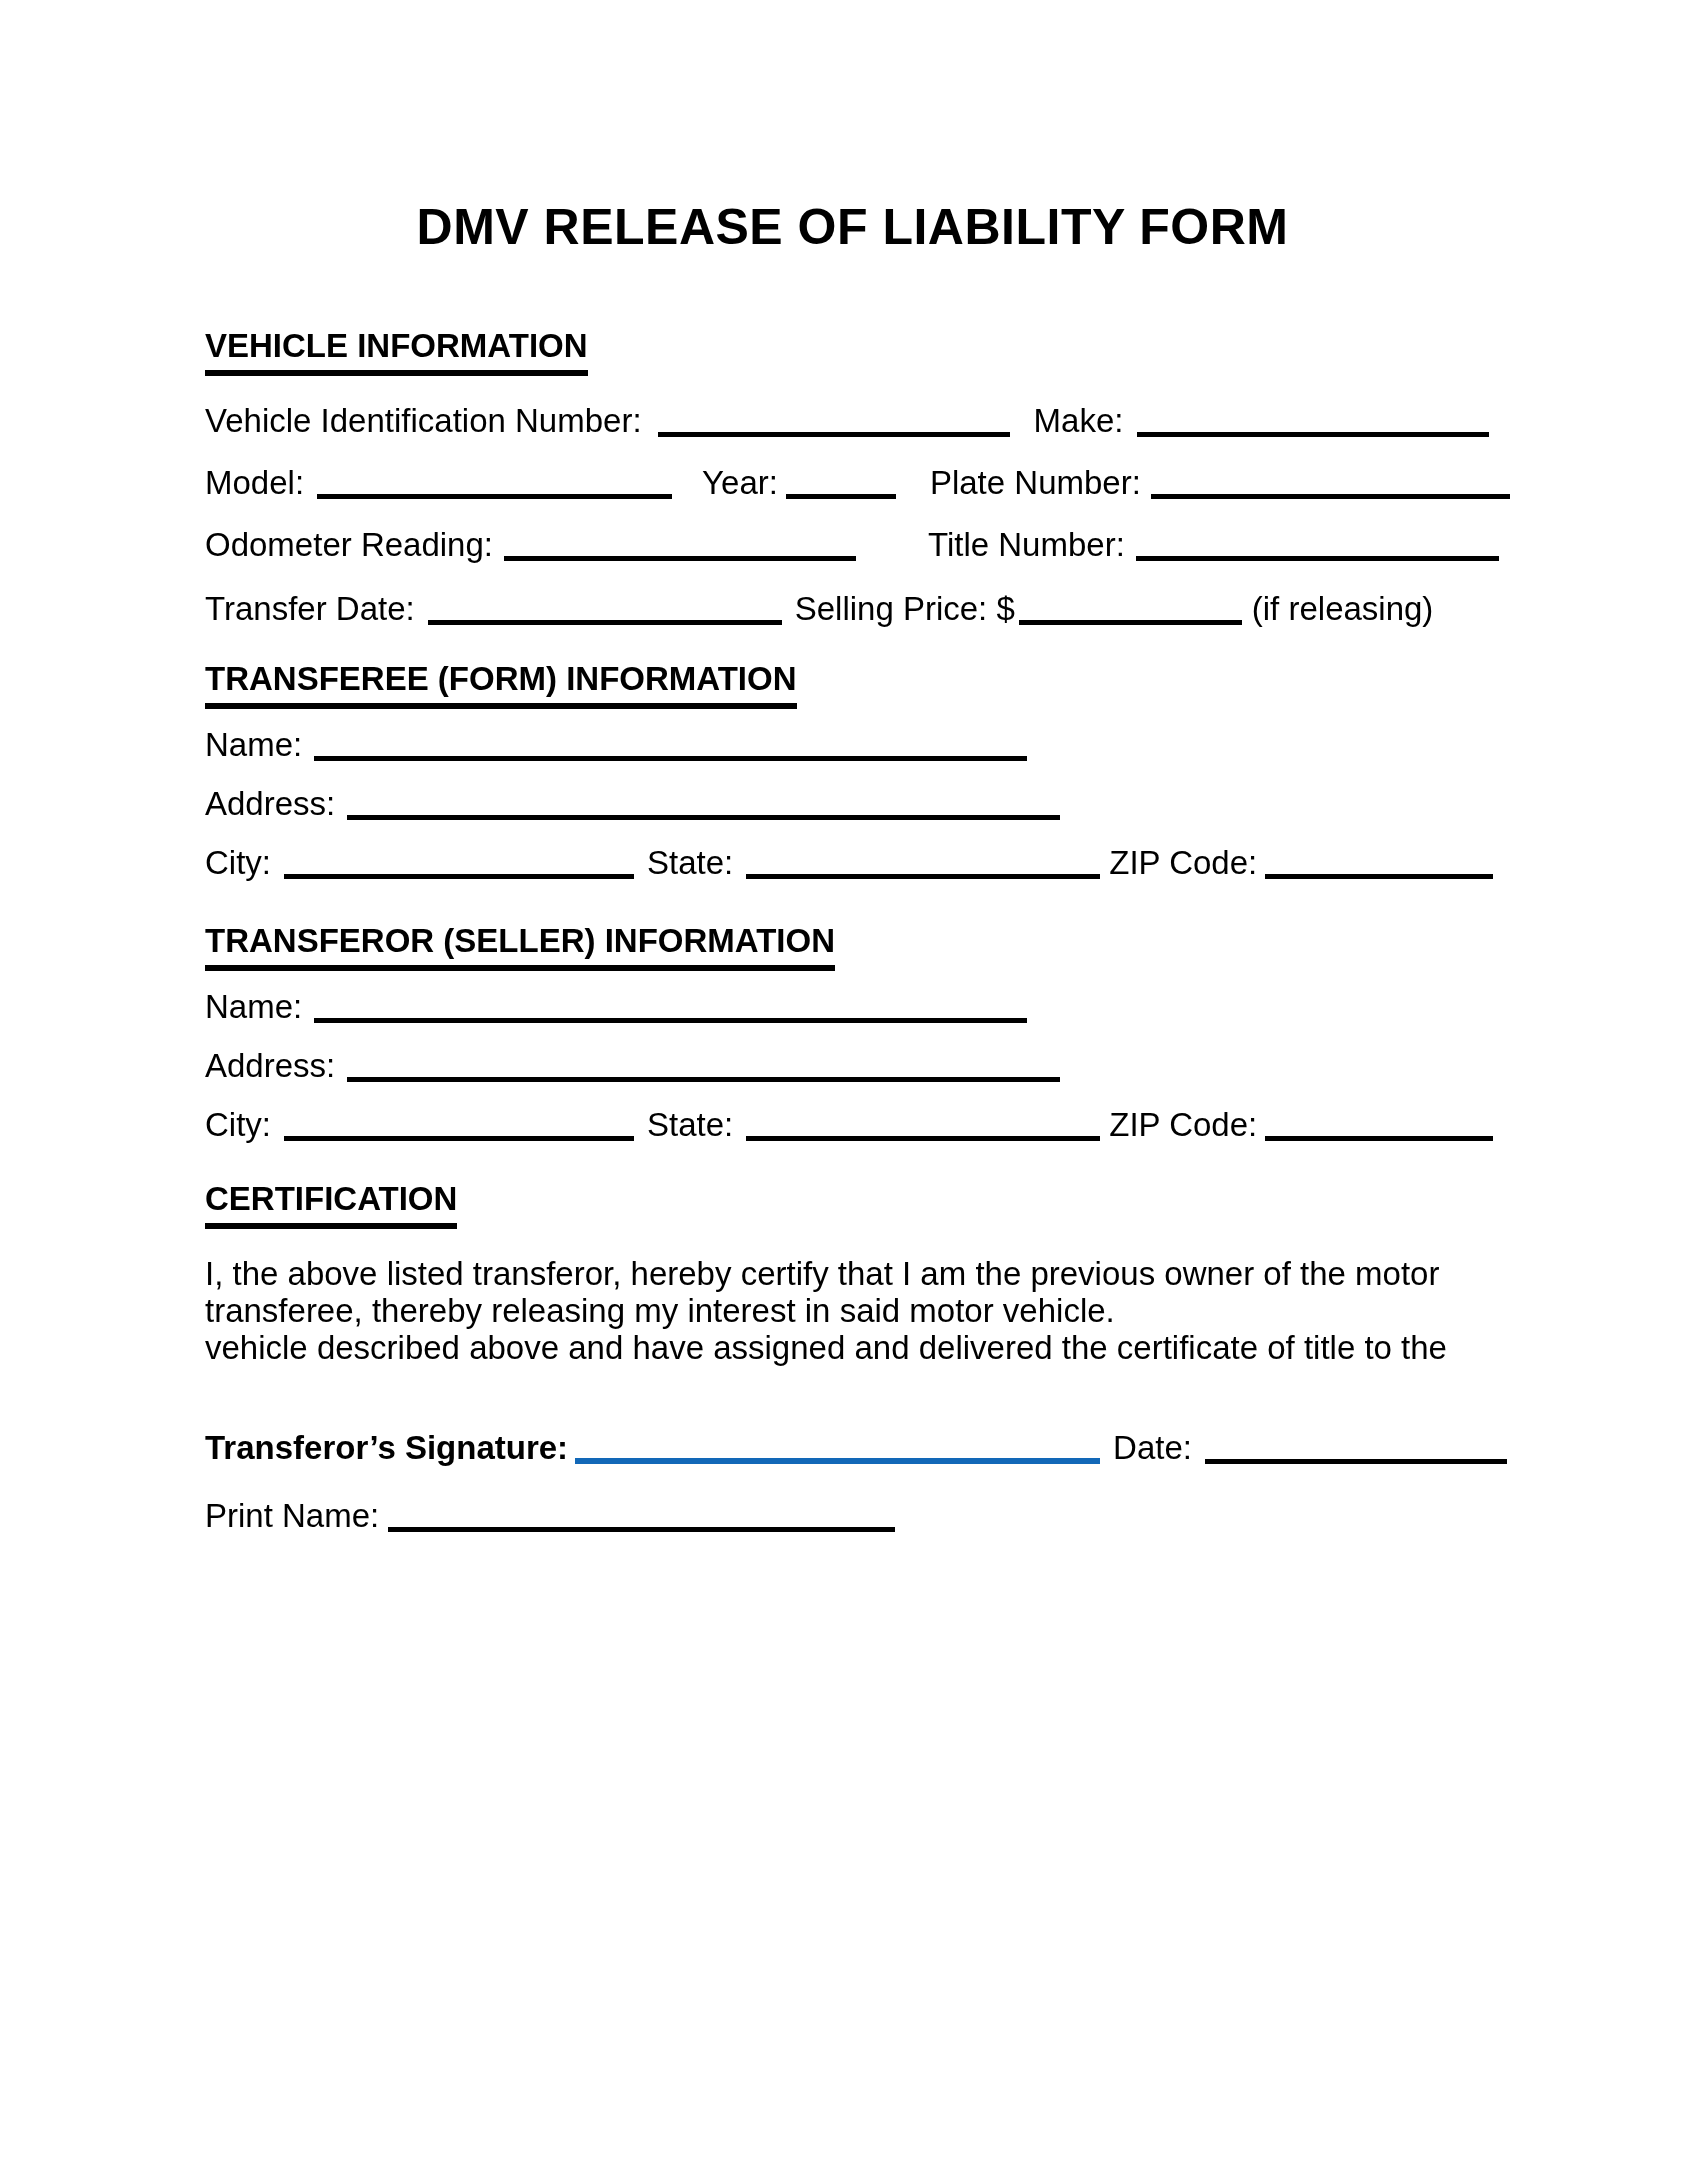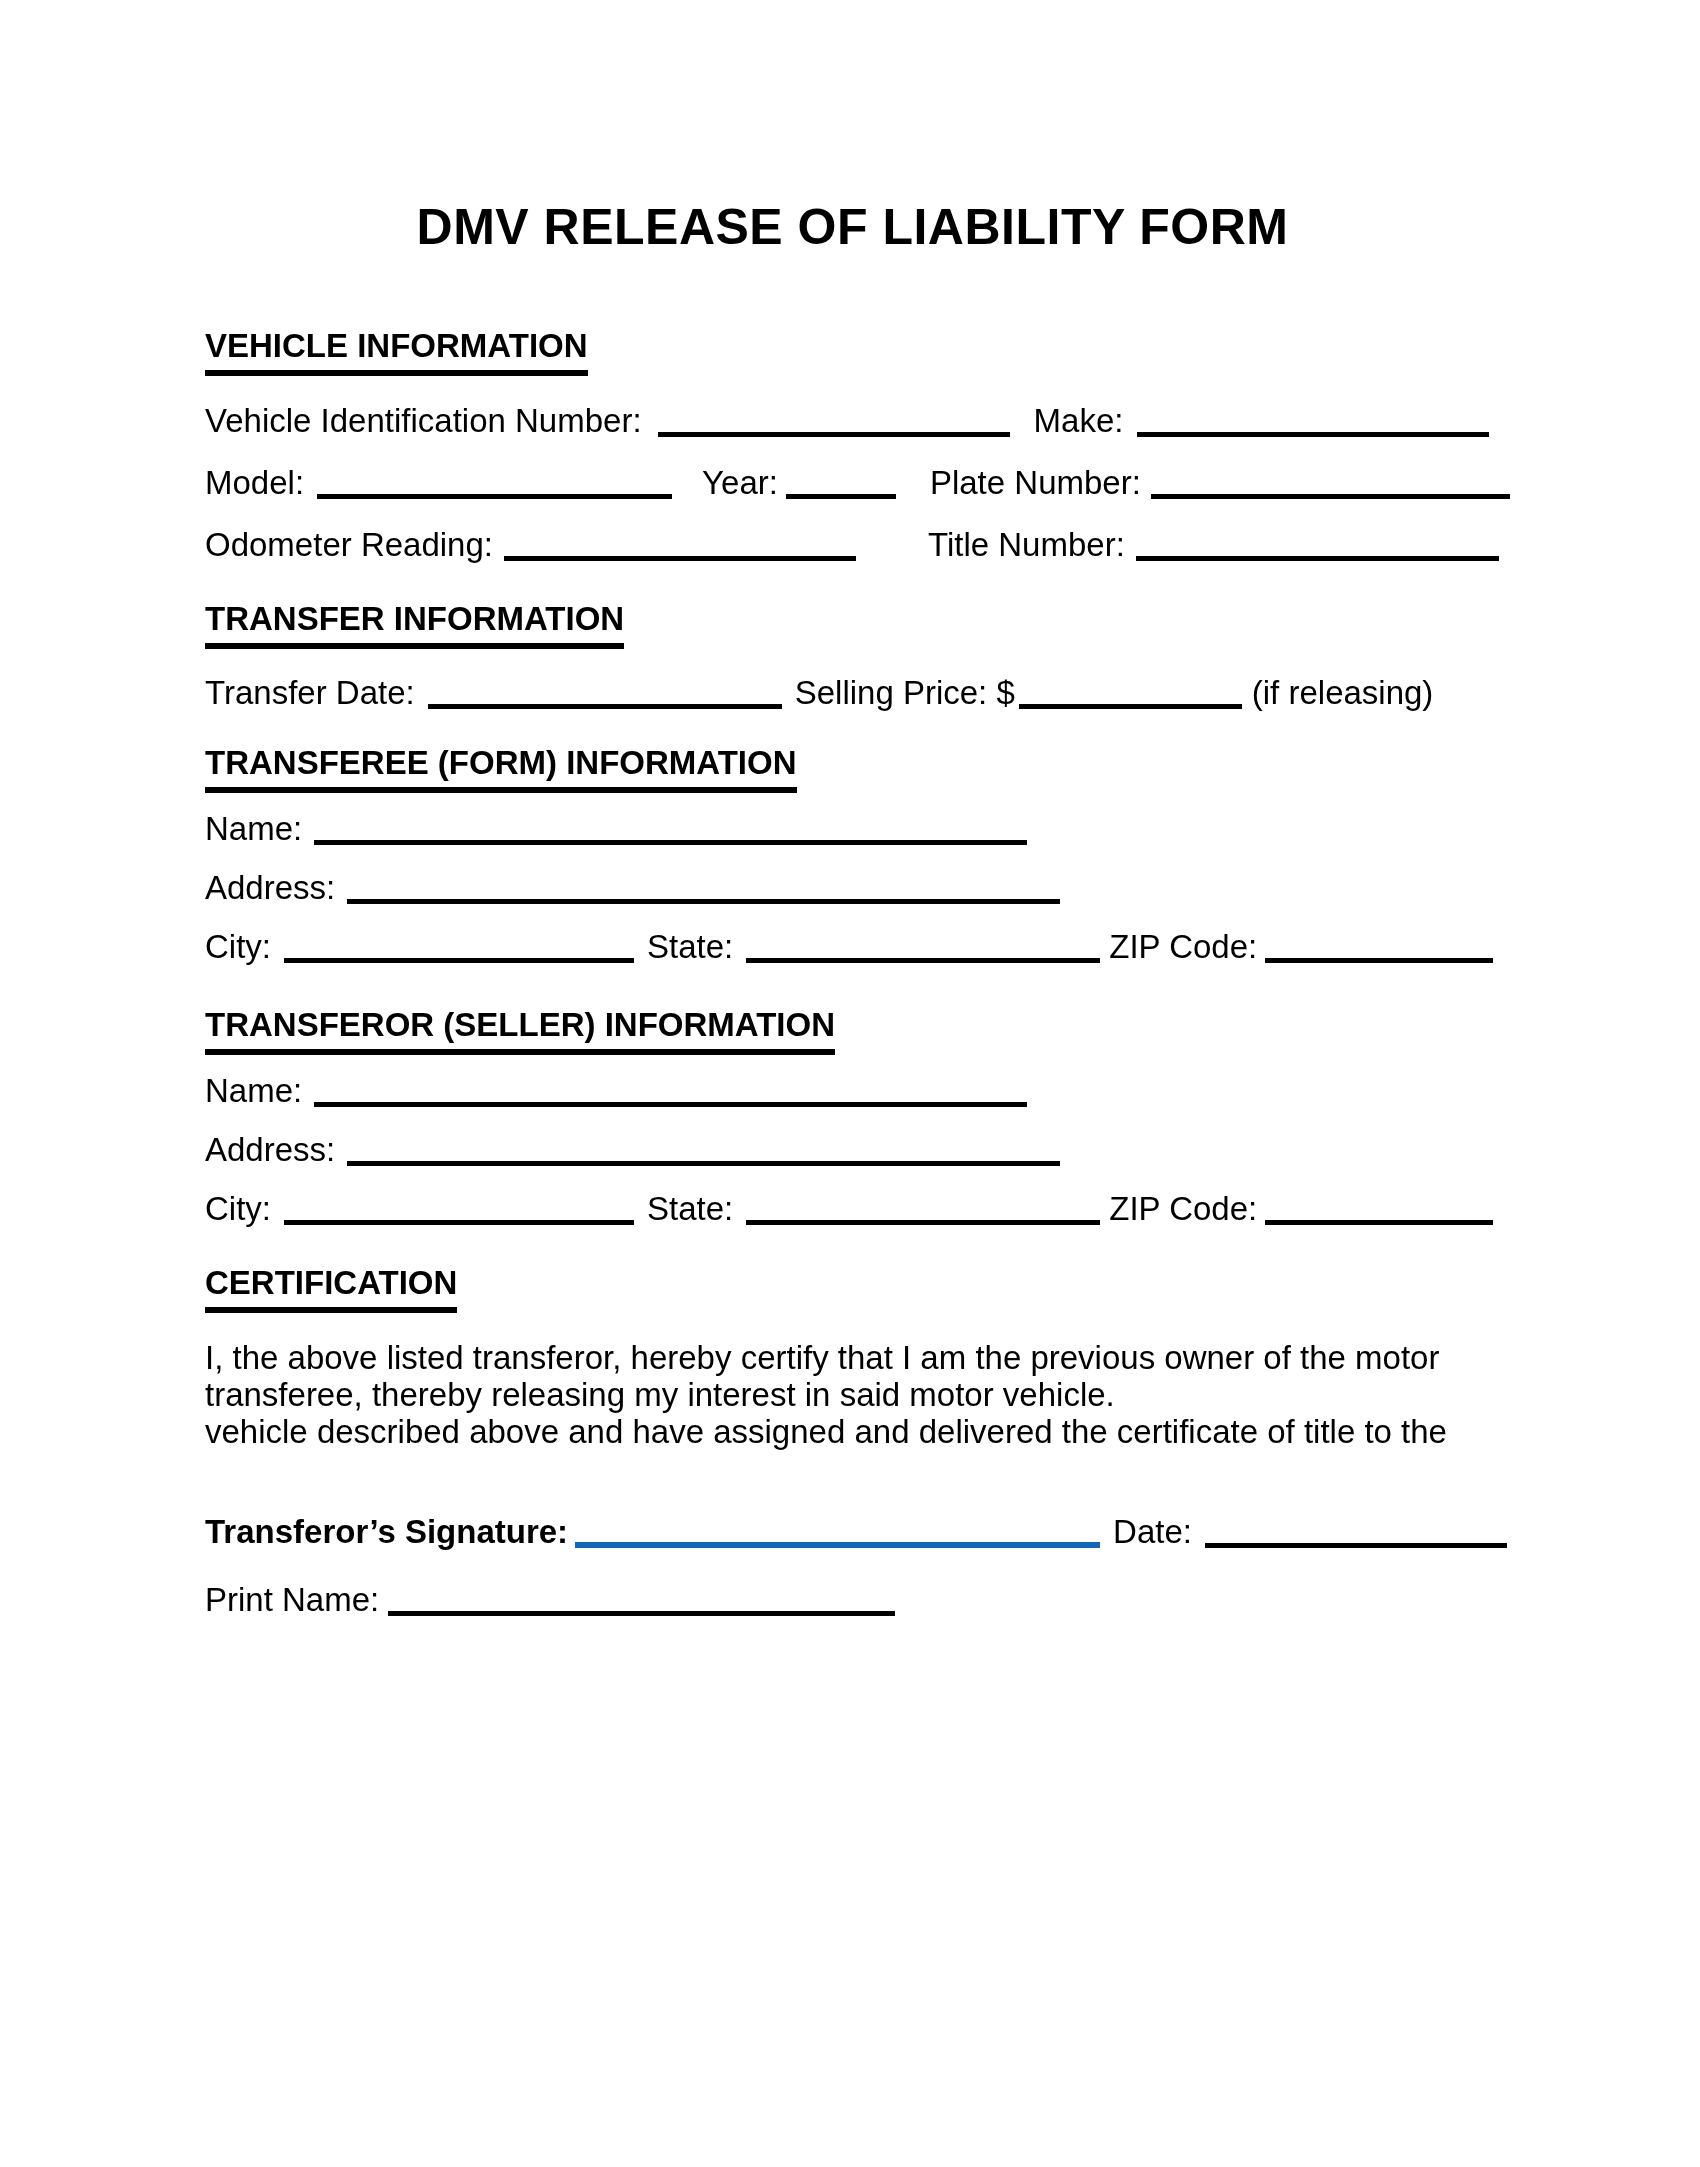--- a/index.html
+++ b/index.html
@@ -105,23 +105,20 @@
     </div>
 
     <div class="row mt-r">
       <span>Model:</span><span class="blank" style="width:355px; margin-left:13px;"></span><span style="margin-left:30px;">Year:</span><span class="blank" style="width:110px; margin-left:8px;"></span><span style="margin-left:34px;">Plate Number:</span><span class="blank" style="width:359px; margin-left:10px;"></span>
     </div>
 
     <div class="row mt-r">
       <span>Odometer Reading:</span><span class="blank" style="width:352px; margin-left:11px;"></span><span style="margin-left:72px;">Title Number:</span><span class="blank" style="width:363px; margin-left:11px;"></span>
     </div>
 
-    <div class="sec-head mt-h">
-      <span>TRANSFER INFORMATION</span>
-    </div>
 
     <div class="row mt-r2">
       <span>Transfer Date:</span><span class="blank" style="width:354px; margin-left:13px;"></span><span style="margin-left:13px;">Selling Price: $</span><span class="blank" style="width:223px; margin-left:4px;"></span><span style="margin-left:10px;">(if releasing)</span>
     </div>
 
     <div class="sec-head mt-h2">
       <span>TRANSFEREE (FORM) INFORMATION</span>
     </div>
 
     <div class="row mt-n">

